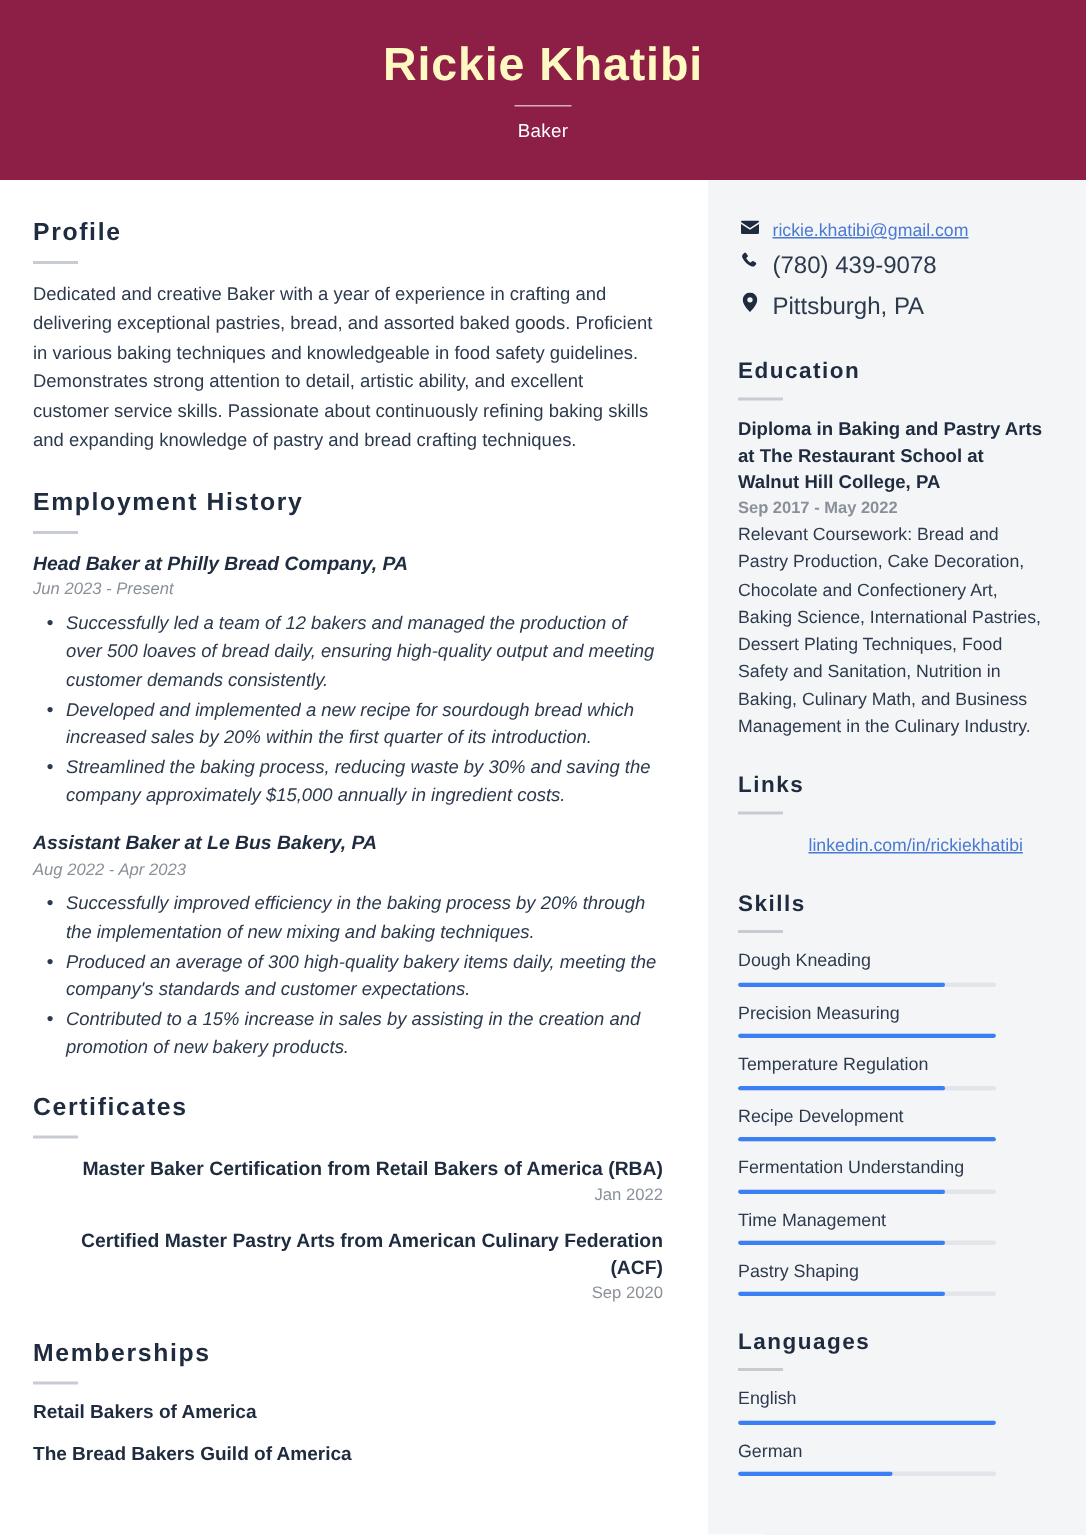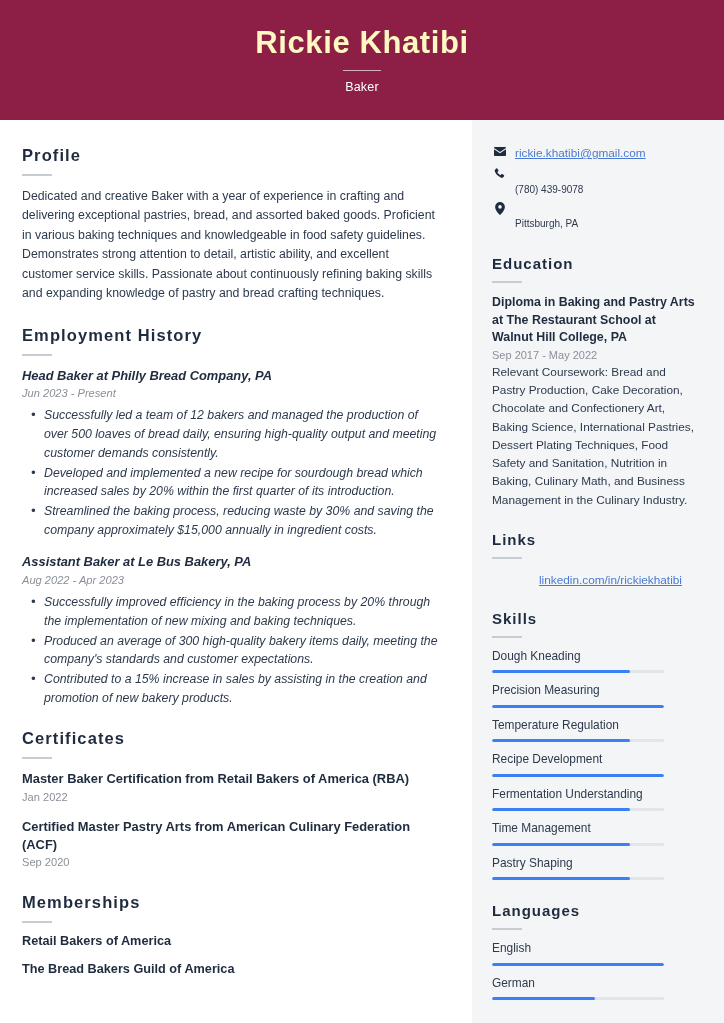--- a/index.html
+++ b/index.html
@@ -115,21 +115,21 @@
     margin-bottom: 1px;
   }
   ul.bullets li:before {
     content: "\2022";
     position: absolute;
     left: 9px;
     top: -1px;
     color: #2d3a4d;
     font-size: 13px;
   }
-  .cert-item { margin-bottom: 13px; }
+  .cert-item { margin-bottom: 13px; text-align: right; }
   .cert-item:last-child { margin-bottom: 0; }
   .member-item {
     color: #1f2b3e;
     font-size: 12.7px;
     font-weight: bold;
     margin-bottom: 14px;
   }
   .member-item:last-child { margin-bottom: 0; }
 
   
@@ -145,23 +145,22 @@
     min-width: 15px;
     margin-right: 8px;
     display: flex;
     align-items: center;
     justify-content: center;
     padding-top: 1px;
   }
   .c-icon svg { display: block; fill: #1f2b3e; }
   .c-text {
     color: #2d3a4d;
-    font-size: 10px;
+    font-size: 16px;
     line-height: 1.35;
-    margin-top: 16px;
   }
   a.c-link {
     color: #4a79d4;
     font-size: 11.8px;
     text-decoration: underline;
     line-height: 1.35;
     word-break: break-all;
   }
   a.side-link {
     color: #4a79d4;
@@ -176,20 +175,21 @@
   .edu-title {
     color: #1f2b3e;
     font-size: 12.4px;
     font-weight: bold;
     line-height: 1.42;
   }
   .edu-date {
     color: #8a9099;
     font-size: 11px;
     margin-top: 2px;
+    font-weight: bold;
   }
   .edu-desc {
     color: #2d3a4d;
     font-size: 11.8px;
     line-height: 1.55;
     margin-top: 2px;
   }
 
   
   .bar-item { margin-bottom: 10px; }

